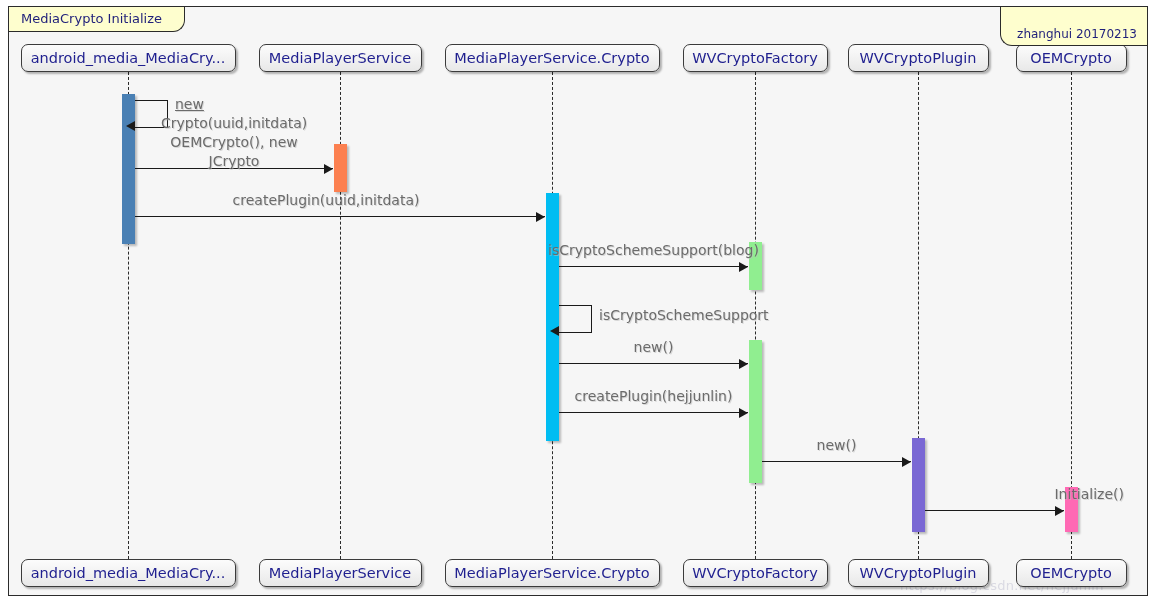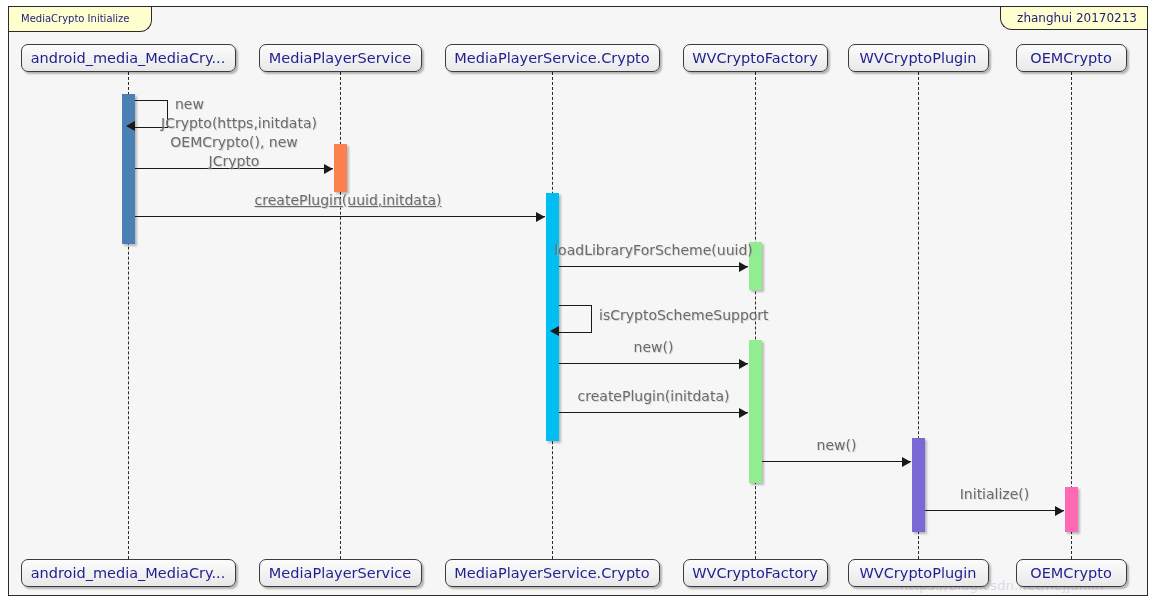--- a/index.html
+++ b/index.html
@@ -33,33 +33,33 @@
     position: absolute;
     left: 9px;
     top: 7px;
     height: 24px;
     line-height: 24px;
     padding: 0 22px 0 12px;
     background: #fefece;
     border-right: 1.5px solid #2b2b2b;
     border-bottom: 1.5px solid #2b2b2b;
     border-bottom-right-radius: 12px;
-    font-size: 10px;
+    font-size: 13px;
     color: #1f1f7a;
     white-space: nowrap;
     z-index: 6;
   }
   
   .author-note {
     position: absolute;
     right: 9px;
     top: 7px;
     height: 22px;
     line-height: 22px;
-    padding: 0 10px 0 16px;
+    padding: 16px 10px 0 16px;
     background: #fefece;
     border-left: 1.5px solid #2b2b2b;
     border-bottom: 1.5px solid #2b2b2b;
     border-bottom-left-radius: 12px;
     font-size: 12px;
     color: #1f1f7a;
     white-space: nowrap;
     z-index: 6;
   }
   
@@ -160,47 +160,47 @@
       <div class="activation" style="left: 334px; top: 144px; height: 48px; background: rgb(252, 128, 80);"></div>
       <div class="activation" style="left: 546px; top: 193px; height: 248px; background: rgb(0, 189, 242);"></div>
       <div class="activation" style="left: 749px; top: 242px; height: 48px; background: rgb(144, 238, 144);"></div>
       <div class="activation" style="left: 749px; top: 340px; height: 143px; background: rgb(144, 238, 144);"></div>
       <div class="activation" style="left: 912px; top: 438px; height: 94px; background: rgb(122, 104, 212);"></div>
       <div class="activation" style="left: 1065px; top: 487px; height: 45px; background: rgb(255, 105, 180);"></div>
     </div>
   <div id="layer-messages">
       <div class="self-msg" style="left: 135px; top: 100px; width: 32px; height: 26px;"></div>
       <div class="msg-head left" style="left: 126px; top: 121px;"></div>
-      <div class="msg-label" style="left: 175px; top: 96px;">new</div>
-      <div class="msg-label" style="left: 161px; top: 115px;">JCrypto(https,initdata)</div>
+      <div class="msg-label" style="left: 175px; top: 96px; text-decoration: underline;">new</div>
+      <div class="msg-label" style="left: 161px; top: 115px;">Crypto(uuid,initdata)</div>
       <div class="msg-line" style="left: 135px; top: 168px; width: 198px;"></div>
       <div class="msg-head right" style="left: 324px; top: 164px;"></div>
       <div class="msg-label center" style="left: 115px; top: 134px; width: 238px;">OEMCrypto(), new</div>
       <div class="msg-label center" style="left: 115px; top: 153px; width: 238px;">JCrypto</div>
       <div class="msg-line" style="left: 135px; top: 216px; width: 410px;"></div>
       <div class="msg-head right" style="left: 536px; top: 212px;"></div>
-      <div class="msg-label center" style="left: 83px; top: 192px; width: 530px; text-decoration: underline;">createPlugin(uuid,initdata)</div>
+      <div class="msg-label center" style="left: 61px; top: 192px; width: 530px;">createPlugin(uuid,initdata)</div>
       <div class="msg-line" style="left: 559px; top: 266px; width: 189px;"></div>
       <div class="msg-head right" style="left: 739px; top: 262px;"></div>
-      <div class="msg-label center" style="left: 499px; top: 242px; width: 309px;">loadLibraryForScheme(uuid)</div>
+      <div class="msg-label center" style="left: 499px; top: 242px; width: 309px;">isCryptoSchemeSupport(blog)</div>
       <div class="self-msg" style="left: 559px; top: 305px; width: 32px; height: 26px;"></div>
       <div class="msg-head left" style="left: 550px; top: 326px;"></div>
       <div class="msg-label" style="left: 599px; top: 307px;">isCryptoSchemeSupport</div>
       <div class="msg-line" style="left: 559px; top: 363px; width: 189px;"></div>
       <div class="msg-head right" style="left: 739px; top: 359px;"></div>
       <div class="msg-label center" style="left: 499px; top: 339px; width: 309px;">new()</div>
       <div class="msg-line" style="left: 559px; top: 412px; width: 189px;"></div>
       <div class="msg-head right" style="left: 739px; top: 408px;"></div>
-      <div class="msg-label center" style="left: 499px; top: 388px; width: 309px;">createPlugin(initdata)</div>
+      <div class="msg-label center" style="left: 499px; top: 388px; width: 309px;">createPlugin(hejjunlin)</div>
       <div class="msg-line" style="left: 762px; top: 461px; width: 149px;"></div>
       <div class="msg-head right" style="left: 902px; top: 457px;"></div>
       <div class="msg-label center" style="left: 702px; top: 437px; width: 269px;">new()</div>
       <div class="msg-line" style="left: 925px; top: 510px; width: 139px;"></div>
       <div class="msg-head right" style="left: 1055px; top: 506px;"></div>
-      <div class="msg-label center" style="left: 865px; top: 486px; width: 259px;">Initialize()</div>
+      <div class="msg-label center" style="left: 865px; top: 486px; width: 259px; text-align: right;">Initialize()</div>
     </div>
   <div id="layer-participants-top">
       <div class="participant" style="left: 20.5px; top: 44px; width: 215px;">android_media_MediaCry...</div>
       <div class="participant" style="left: 258.5px; top: 44px; width: 163px;">MediaPlayerService</div>
       <div class="participant" style="left: 444.5px; top: 44px; width: 215px;">MediaPlayerService.Crypto</div>
       <div class="participant" style="left: 682.5px; top: 44px; width: 145px;">WVCryptoFactory</div>
       <div class="participant" style="left: 847.5px; top: 44px; width: 141px;">WVCryptoPlugin</div>
       <div class="participant" style="left: 1015.5px; top: 44px; width: 111px;">OEMCrypto</div>
     </div>
   <div id="layer-participants-bottom">

